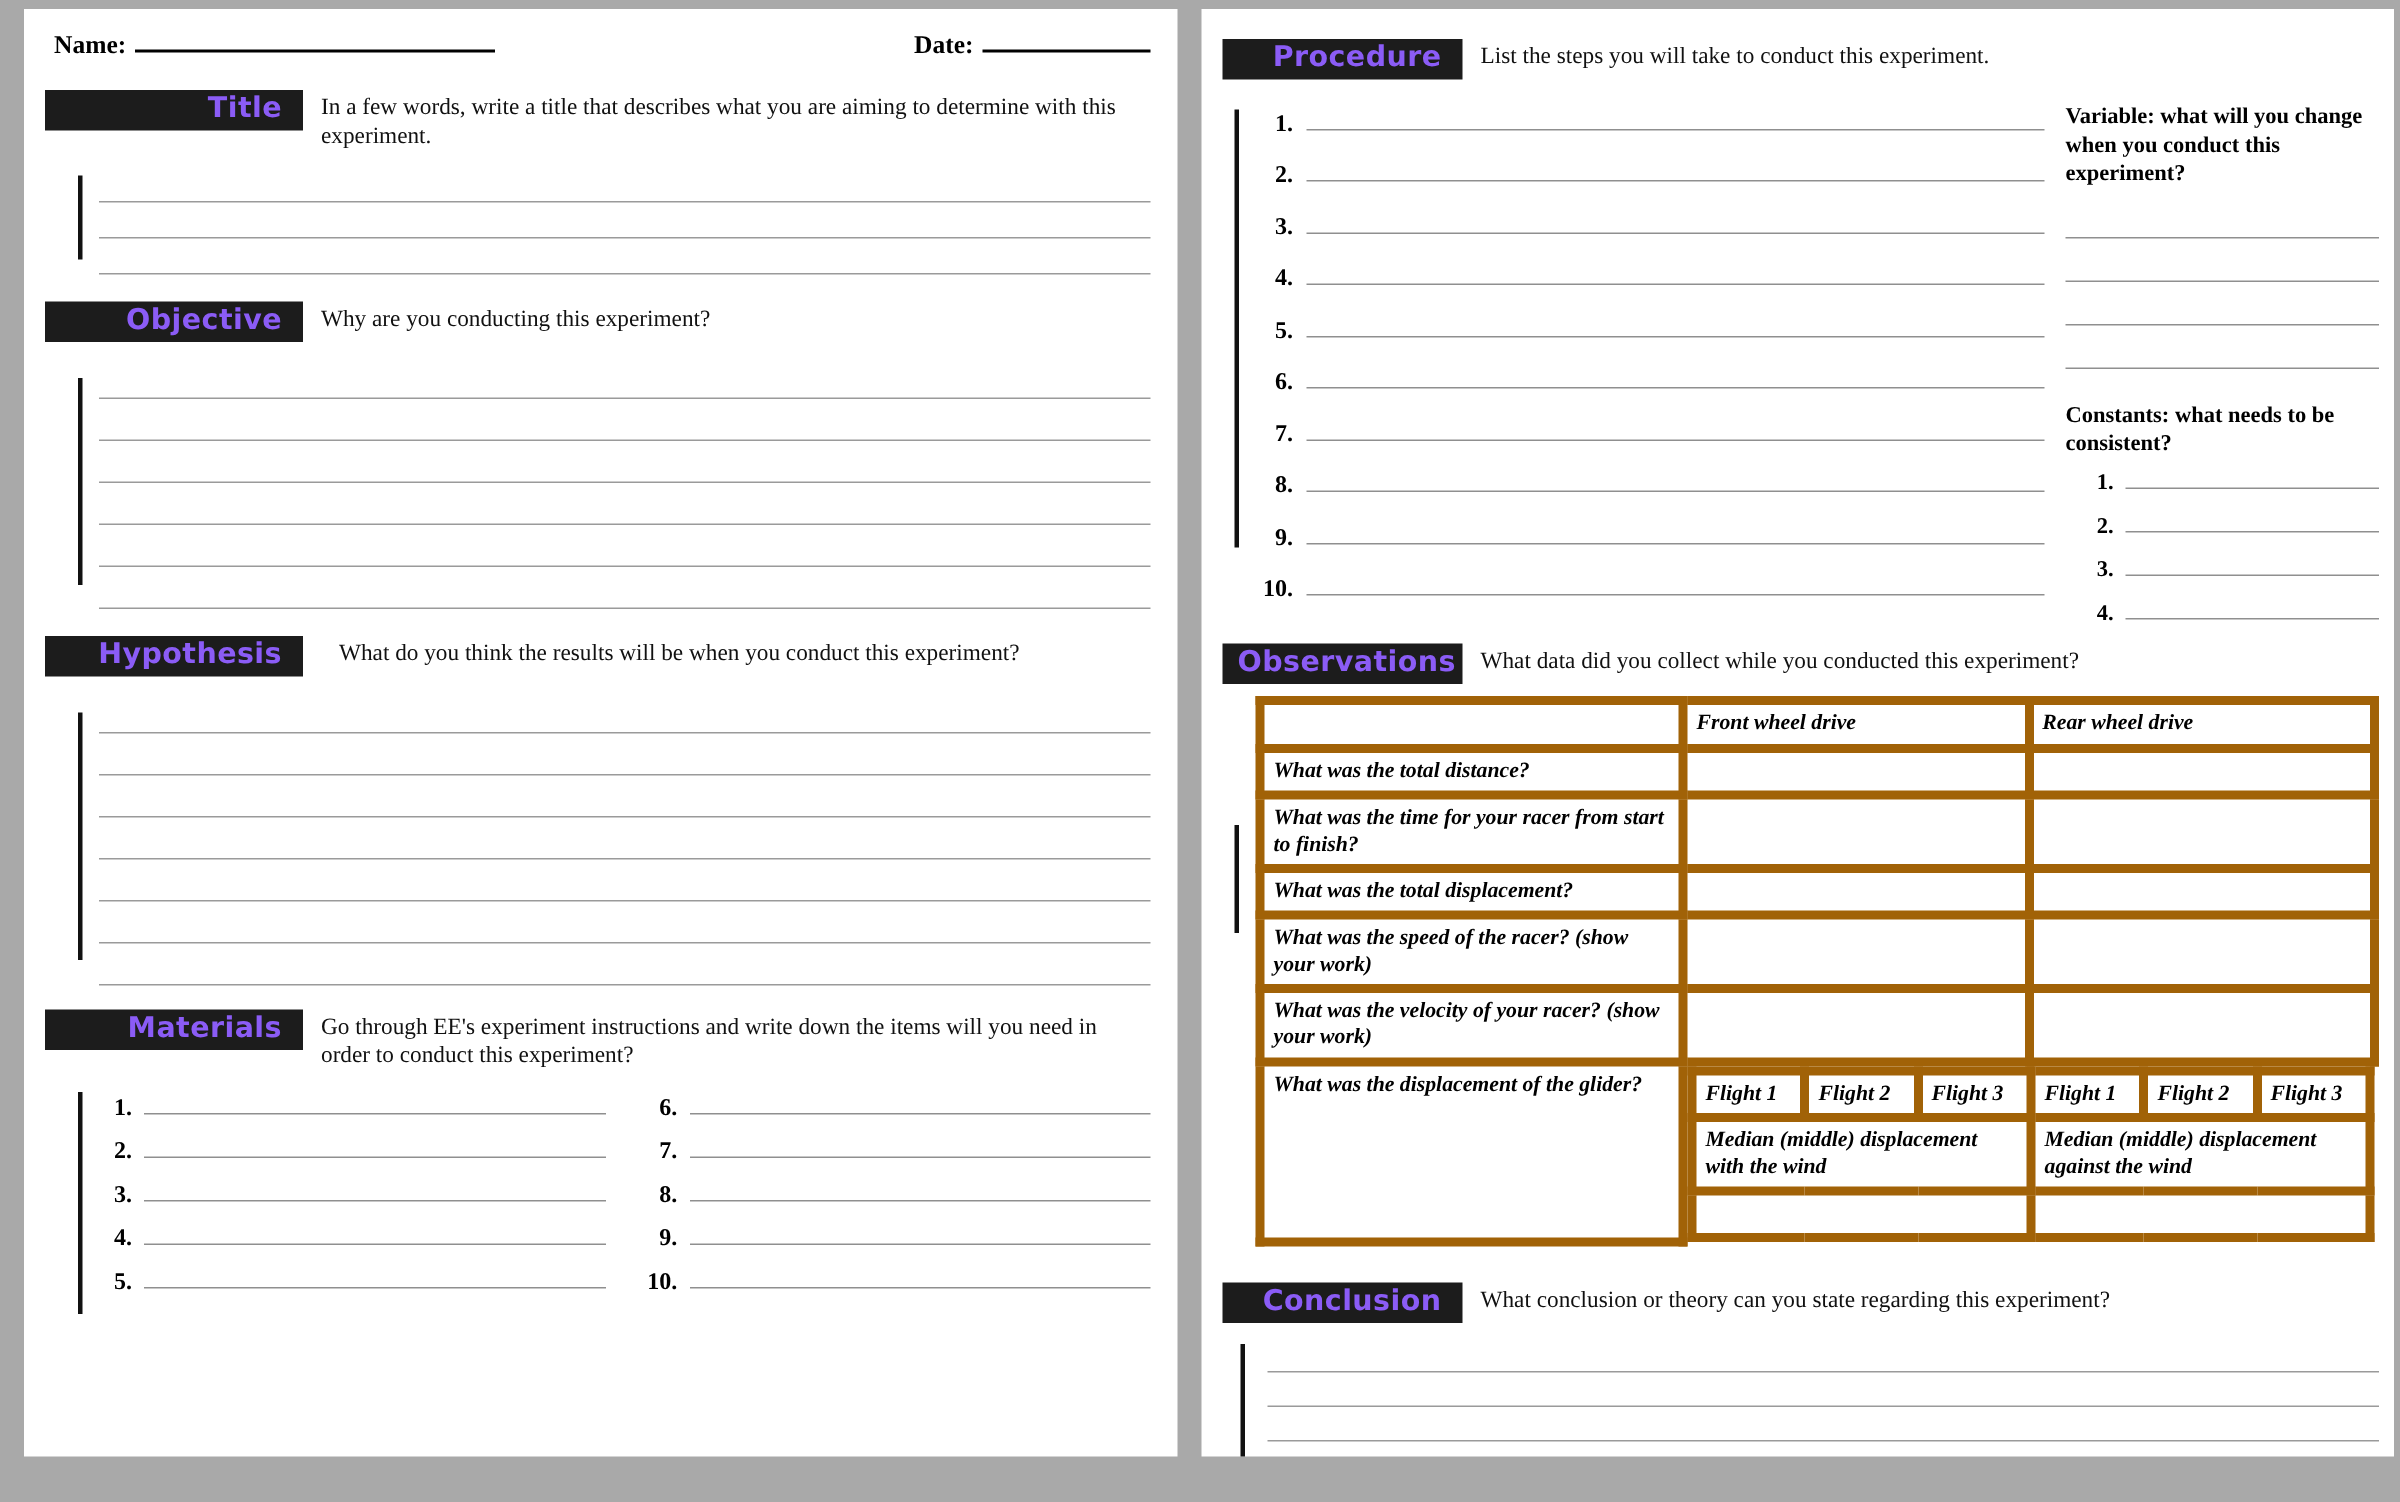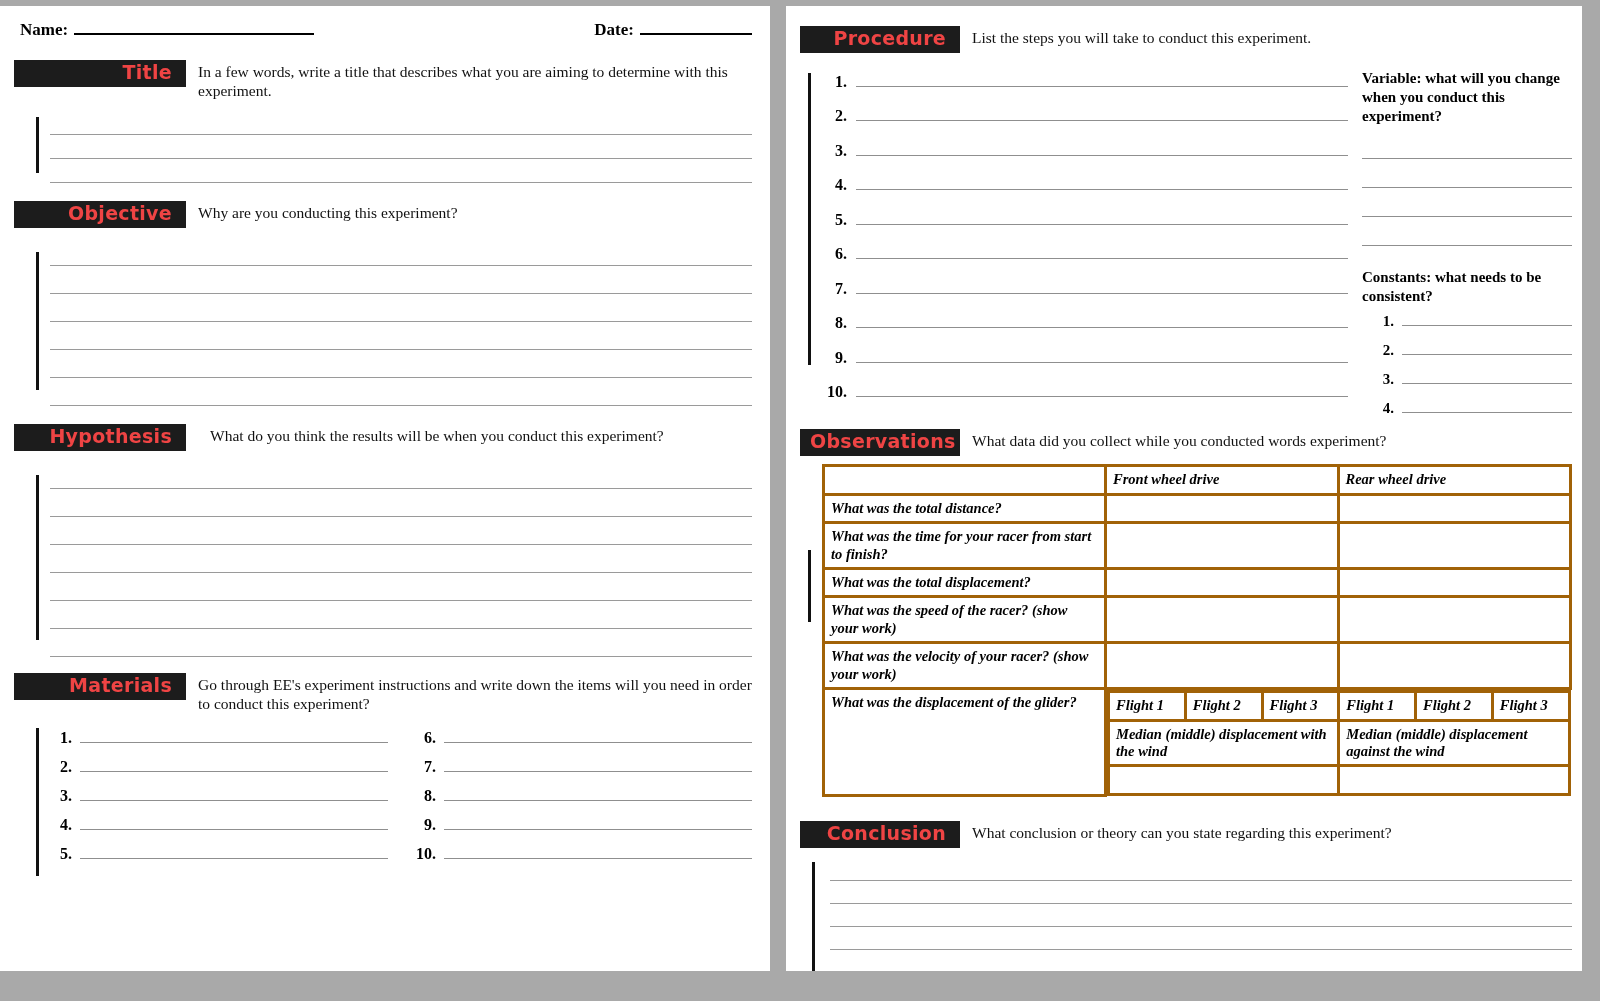--- a/index.html
+++ b/index.html
@@ -11,21 +11,21 @@
     background: #a9a9a9;
     font-family: "Liberation Serif", serif;
     overflow: hidden;
   }
 
   .spread {
     display: flex;
     width: 1600px;
     height: 1001px;
     gap: 16px;
-    padding: 6px 4px 30px 0;
+    padding: 6px 4px 30px 16px;
   }
 
   .page {
     background: #ffffff;
     position: relative;
     overflow: hidden;
   }
   .page-left  { width: 770px; padding: 14px 18px 0 14px; }
   .page-right { width: 796px; padding: 14px 10px 0 14px; }
 
@@ -48,21 +48,21 @@
   .spacer-flex { flex: 1; }
 
   
   .banner-row {
     display: flex;
     align-items: flex-start;
     margin-top: 6px;
   }
   .banner {
     background: #1c1c1c;
-    color: #ef4444;
+    color: #8b5cf6;
     font-family: "DejaVu Sans", sans-serif;
     font-weight: bold;
     font-size: 19px;
     letter-spacing: 0.3px;
     text-align: right;
     padding: 3px 14px 4px 10px;
     width: 172px;
     flex: 0 0 172px;
     line-height: 1.05;
   }
@@ -207,21 +207,21 @@
     margin-top: 8px;
     padding-left: 22px;
   }
   .obs-wrap .accent-bar { left: 8px; top: 86px; height: 72px; }
   table.obs {
     border-collapse: collapse;
     width: 100%;
     table-layout: fixed;
   }
   table.obs td, table.obs th {
-    border: 3px solid #a16207;
+    border: 6px solid #a16207;
     font-family: "Liberation Serif", serif;
     font-weight: bold;
     font-style: italic;
     font-size: 14.5px;
     color: #000;
     text-align: left;
     vertical-align: top;
     padding: 4px 6px;
     line-height: 1.2;
   }
@@ -434,21 +434,21 @@
           </div>
         <div class="const-row">
             <span class="const-num">4.</span>
             <span class="const-rule"></span>
           </div>
       </div>
     </div>
 
     <div class="banner-row" style="margin-top:4px;">
       <div class="banner banner-right-pg">Observations</div>
-      <div class="banner-prompt">What data did you collect while you conducted words experiment?</div>
+      <div class="banner-prompt">What data did you collect while you conducted this experiment?</div>
     </div>
 
     <div class="obs-wrap">
       <div class="accent-bar"></div>
       <table class="obs">
         <tbody>
             <tr>
           <td class="q-cell"></td>
           <td class="h-drive">Front wheel drive</td>
           <td class="h-drive">Rear wheel drive</td>

